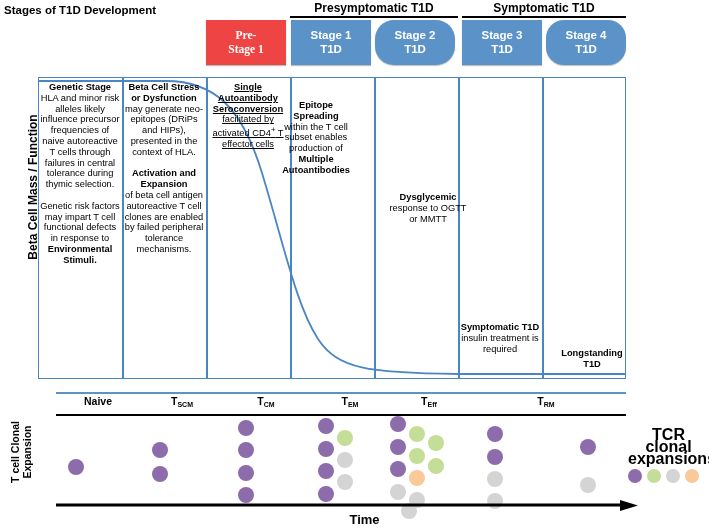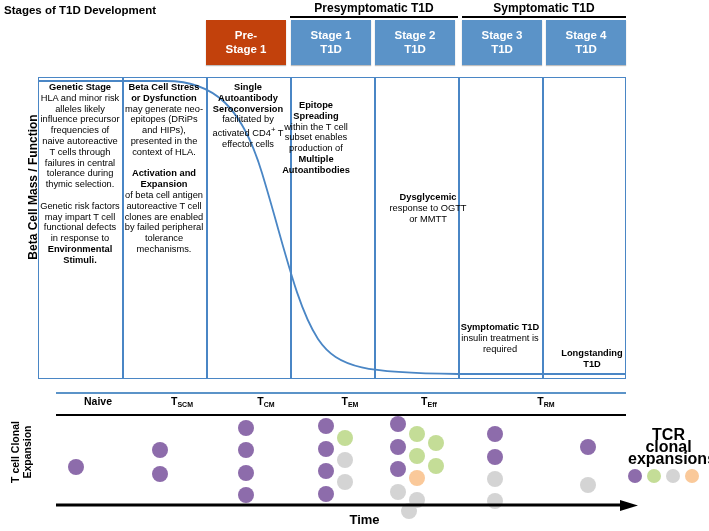--- a/index.html
+++ b/index.html
@@ -89,33 +89,33 @@
 
   <div id="stages-title">Stages of T1D Development</div>
 
   <div id="groups-container">
       <div class="group-label" style="left: 290px; top: 1px; width: 168px;">Presymptomatic T1D</div>
       <div class="group-rule" style="left: 290px; top: 16px; width: 168px;"></div>
       <div class="group-label" style="left: 462px; top: 1px; width: 164px;">Symptomatic T1D</div>
       <div class="group-rule" style="left: 462px; top: 16px; width: 164px;"></div>
     </div>
   <div id="stage-boxes">
-      <div class="stage-box" style="left: 206px; width: 80px; background: #c2410c;">
+      <div class="stage-box" style="left: 206px; width: 80px; background: #ef4444; font-family: Liberation Serif, serif;">
         <span>Pre-<br>Stage 1</span>
       </div>
       <div class="stage-box" style="left: 291px; width: 80px; background: rgb(91, 147, 200);">
         <span>Stage 1<br>T1D</span>
       </div>
-      <div class="stage-box" style="left: 375px; width: 80px; background: rgb(91, 147, 200);">
+      <div class="stage-box" style="left: 375px; width: 80px; background: rgb(91, 147, 200); border-radius: 19px;">
         <span>Stage 2<br>T1D</span>
       </div>
       <div class="stage-box" style="left: 462px; width: 80px; background: rgb(91, 147, 200);">
         <span>Stage 3<br>T1D</span>
       </div>
-      <div class="stage-box" style="left: 546px; width: 80px; background: rgb(91, 147, 200);">
+      <div class="stage-box" style="left: 546px; width: 80px; background: rgb(91, 147, 200); border-radius: 18px;">
         <span>Stage 4<br>T1D</span>
       </div>
     </div>
 
   <div id="ylabel-beta">Beta Cell Mass / Function</div>
 
   <div id="plot-frame"></div>
   <div id="vdivs">
       <div class="vdiv" style="left: 122px; background: rgb(74, 134, 197);"></div>
       <div class="vdiv" style="left: 206px; background: rgb(74, 134, 197);"></div>
@@ -125,21 +125,21 @@
       <div class="vdiv" style="left: 542px; background: rgb(74, 134, 197);"></div>
     </div>
 
   <svg id="curve-svg" viewBox="0 0 588 302" preserveAspectRatio="none">
     <path id="decline-path" fill="none" stroke="#4a86c5" stroke-width="1.8" d="M 0,4 L 128,4 C 176,4 204,30 224,96 C 246,168 258,228 280,262 C 300,292 330,296 420,297 L 588,297"></path>
   </svg>
 
   <div id="panels-container">
       <div class="panel-text" style="left: 40px; top: 82px; width: 80px;"><b>Genetic Stage</b><br>HLA and minor risk alleles likely influence precursor frequencies of naive autoreactive T cells through failures in central tolerance during thymic selection.<br><br>Genetic risk factors may impart T cell functional defects in response to <b>Environmental Stimuli.</b></div>
       <div class="panel-text" style="left: 124px; top: 82px; width: 80px;"><b>Beta Cell Stress or Dysfunction</b><br>may generate neo-epitopes (DRiPs and HIPs), presented in the context of HLA.<br><br><b>Activation and Expansion</b><br>of beta cell antigen autoreactive T cell clones are enabled by failed peripheral tolerance mechanisms.</div>
-      <div class="panel-text" style="left: 208px; top: 82px; width: 80px;"><b>Single Autoantibody Seroconversion</b><br>facilitated by activated CD4<sup>+</sup> T effector cells</div>
+      <div class="panel-text" style="left: 208px; top: 82px; width: 80px; text-decoration: underline;"><b>Single Autoantibody Seroconversion</b><br>facilitated by activated CD4<sup>+</sup> T effector cells</div>
       <div class="panel-text" style="left: 276px; top: 100px; width: 80px;"><b>Epitope Spreading</b><br>within the T cell subset enables production of <b>Multiple Autoantibodies</b></div>
       <div class="panel-text" style="left: 376px; top: 192px; width: 80px; padding-left: 12px;"><b>Dysglycemic</b><br>response to OGTT or MMTT</div>
       <div class="panel-text" style="left: 460px; top: 322px; width: 80px;"><b>Symptomatic T1D</b><br>insulin treatment is required</div>
       <div class="panel-text" style="left: 552px; top: 348px; width: 80px;"><b>Longstanding T1D</b></div>
     </div>
 
   <div id="ylabel-tcell">T cell Clonal Expansion</div>
   <div id="subset-frame"></div>
   <div id="subsets-container">
       <div class="subset-cell" style="left: 56px; width: 84px;">Naive</div>

